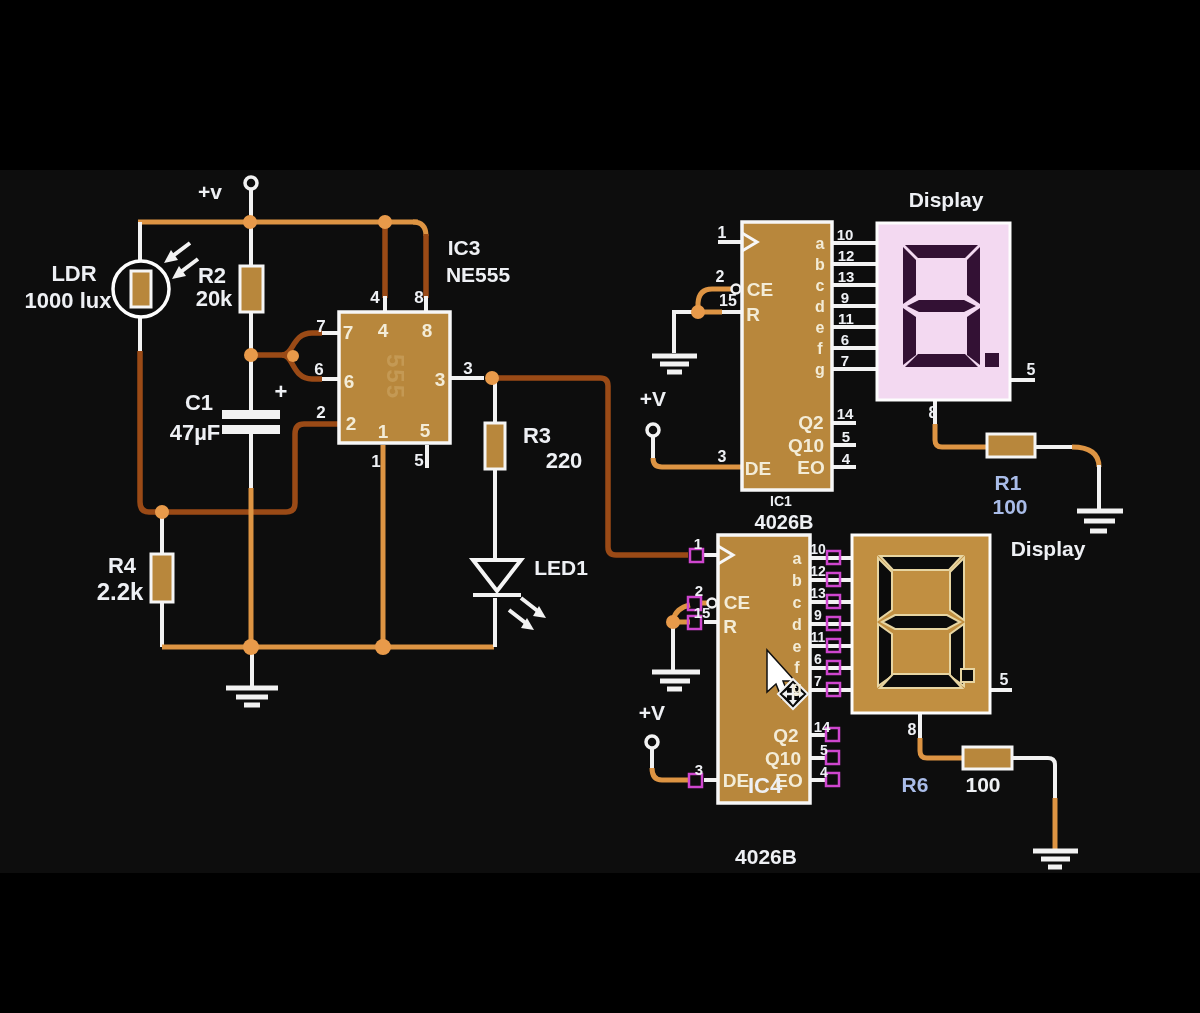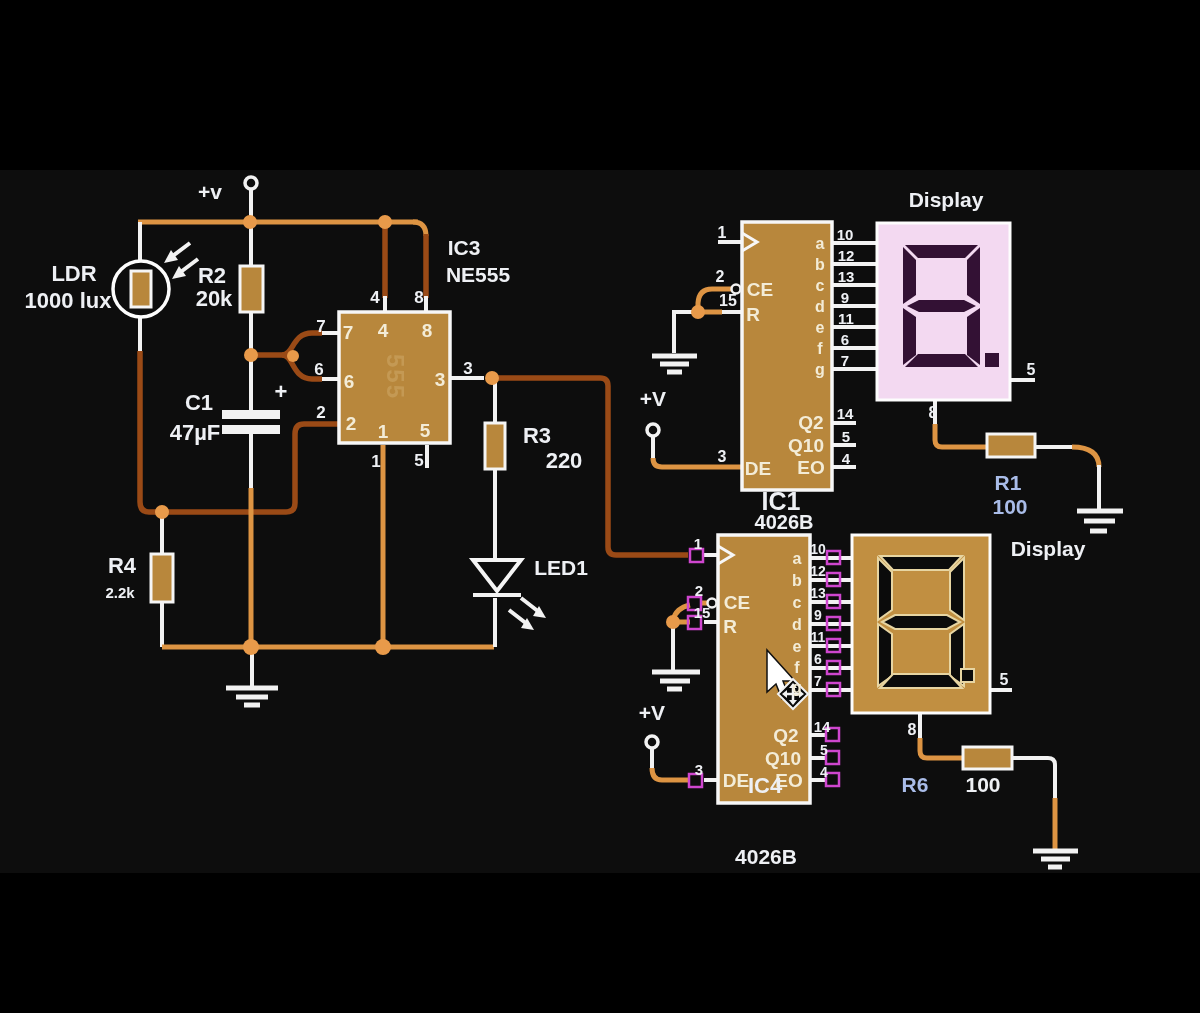--- a/index.html
+++ b/index.html
@@ -258,21 +258,21 @@
 <span class="lbl t-white" style="left:375px;top:297px;font-size:17px">4</span>
 <span class="lbl t-white" style="left:419px;top:297px;font-size:17px">8</span>
 <span class="lbl t-white" style="left:468px;top:368px;font-size:17px">3</span>
 <span class="lbl t-white" style="left:376px;top:461px;font-size:17px">1</span>
 <span class="lbl t-white" style="left:419px;top:460px;font-size:17px">5</span>
 
 <span class="lbl t-white" style="left:537px;top:436px;font-size:22px">R3</span>
 <span class="lbl t-white" style="left:564px;top:461px;font-size:22px">220</span>
 <span class="lbl t-white" style="left:561px;top:567px;font-size:21px">LED1</span>
 <span class="lbl t-white" style="left:122px;top:566px;font-size:22px">R4</span>
-<span class="lbl t-white" style="left:120px;top:592px;font-size:15px">2.2k</span>
+<span class="lbl t-white" style="left:120px;top:592px;font-size:24px">2.2k</span>
 <span class="lbl t-white" style="left:653px;top:398px;font-size:21px">+V</span>
 <span class="lbl t-white" style="left:652px;top:712px;font-size:21px">+V</span>
 
 <span class="lbl t-white" style="left:722px;top:233px;font-size:16px">1</span>
 <span class="lbl t-white" style="left:720px;top:277px;font-size:16px">2</span>
 <span class="lbl t-cream" style="left:760px;top:289px;font-size:19px">CE</span>
 <span class="lbl t-white" style="left:728px;top:301px;font-size:16px">15</span>
 <span class="lbl t-cream" style="left:753px;top:314px;font-size:19px">R</span>
 <span class="lbl t-white" style="left:722px;top:457px;font-size:16px">3</span>
 <span class="lbl t-cream" style="left:758px;top:468px;font-size:19px">DE</span>
@@ -289,21 +289,21 @@
 <span class="lbl t-white" style="left:845px;top:297px;font-size:15px">9</span>
 <span class="lbl t-white" style="left:846px;top:318px;font-size:15px">11</span>
 <span class="lbl t-white" style="left:845px;top:339px;font-size:15px">6</span>
 <span class="lbl t-white" style="left:845px;top:360px;font-size:15px">7</span>
 <span class="lbl t-cream" style="left:811px;top:422px;font-size:19px">Q2</span>
 <span class="lbl t-white" style="left:845px;top:413px;font-size:15px">14</span>
 <span class="lbl t-cream" style="left:806px;top:445px;font-size:19px">Q10</span>
 <span class="lbl t-white" style="left:846px;top:436px;font-size:15px">5</span>
 <span class="lbl t-cream" style="left:811px;top:467px;font-size:19px">EO</span>
 <span class="lbl t-white" style="left:846px;top:458px;font-size:15px">4</span>
-<span class="lbl t-white" style="left:781px;top:501px;font-size:25px">IC1</span>
+<span class="lbl t-white" style="left:781px;top:501px;font-size:14px">IC1</span>
 <span class="lbl t-white" style="left:784px;top:522px;font-size:20px">4026B</span>
 
 <span class="lbl t-white" style="left:946px;top:199px;font-size:21px">Display</span>
 <span class="lbl t-white" style="left:1031px;top:370px;font-size:16px">5</span>
 <span class="lbl t-white" style="left:933px;top:413px;font-size:16px">8</span>
 <span class="lbl t-blue" style="left:1008px;top:482px;font-size:21px">R1</span>
 <span class="lbl t-blue" style="left:1010px;top:506px;font-size:21px">100</span>
 
 <span class="lbl t-white" style="left:698px;top:543px;font-size:15px">1</span>
 <span class="lbl t-white" style="left:699px;top:590px;font-size:15px">2</span>

